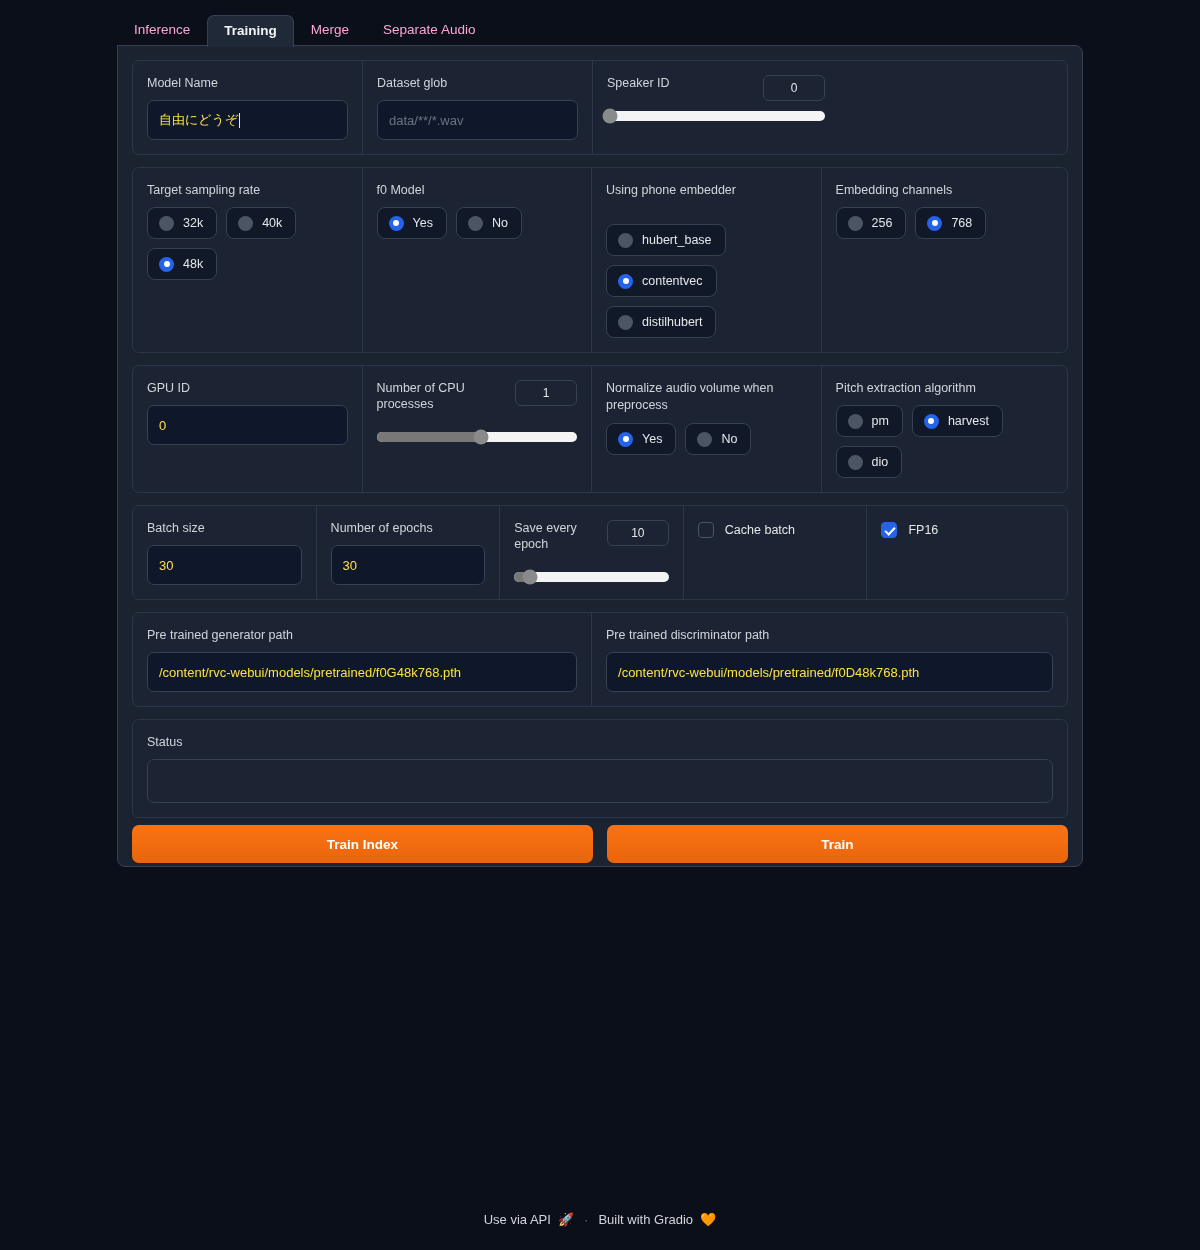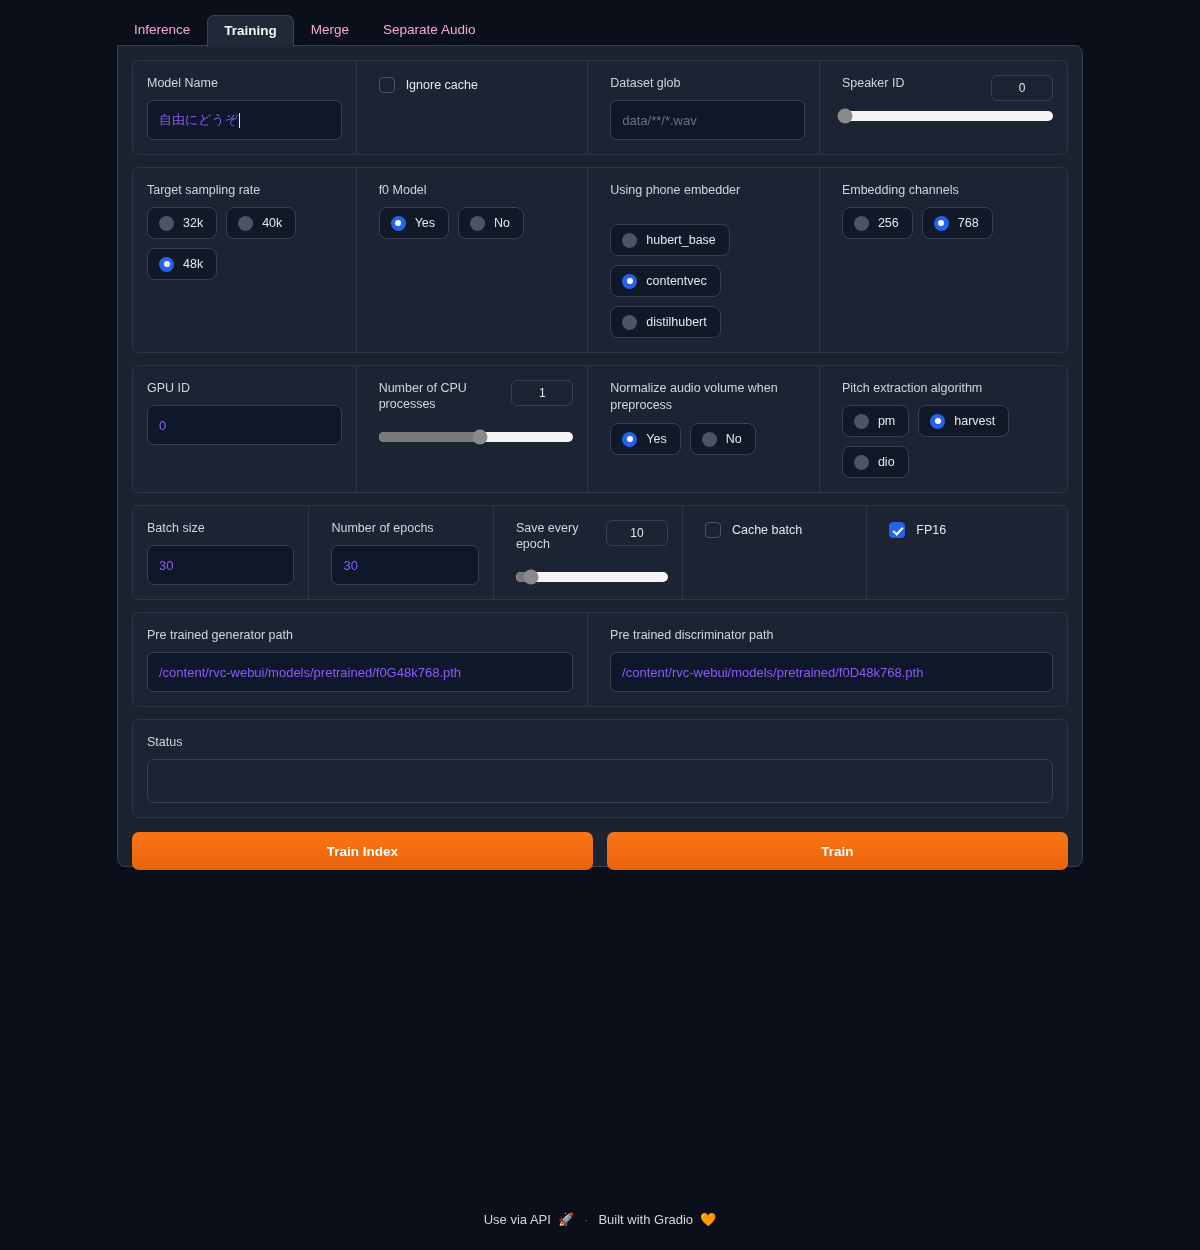--- a/index.html
+++ b/index.html
@@ -28,32 +28,32 @@
   .tabpanel {
     position: absolute; left: 0; top: 31px; width: 966px; height: 822px;
     background: #1b2330; border: 1px solid #374151; border-radius: 0 8px 8px 8px;
     padding: 14px;
   }
 
   
   .row {
     display: flex; background: #1c2433;
     border: 1px solid #2c3648; border-radius: 7px;
-    margin-bottom: 12px; overflow: hidden; gap: 8px;
+    margin-bottom: 12px; overflow: hidden;
   }
   .cell { padding: 14px 14px 14px 14px; border-right: 1px solid #2c3648; position: relative; }
   .cell:last-child { border-right: none; }
 
   .lbl { font-size: 12.5px; color: #d1d5db; line-height: 16px; margin-bottom: 9px; display:block; }
   .lbl.sm { margin-bottom: 7px; }
 
   .txtinput {
     width: 100%; height: 40px; background: #0f172a;
     border: 1px solid #374151; border-radius: 7px;
-    color: #8b5cf6; font-size: 13px; padding: 0 11px;
+    color: #fde047; font-size: 13px; padding: 0 11px;
     display: flex; align-items: center; font-family: "Liberation Sans", sans-serif;
   }
   .txtinput.ph { color: #6b7280; }
   .caret { display:inline-block; width:1px; height:15px; background:#e5e7eb; margin-left:1px; }
 
   
   .pills { display: flex; flex-wrap: wrap; gap: 9px; }
   .pill {
     display: inline-flex; align-items: center; gap: 9px;
     background: #111827; border: 1px solid #374151; border-radius: 8px;
@@ -131,26 +131,20 @@
 
       <div class="row">
         <div class="cell" style="width:230px;">
           <span class="lbl">Model Name</span>
           <div class="txtinput">
               <span>自由にどうぞ</span>
               <span class="caret"></span>
             </div>
         </div>
         <div class="cell" style="width:230px;">
-          <div class="cbrow">
-            <span class="cbox"></span>
-            <span class="cblabel">Ignore cache</span>
-          </div>
-        </div>
-        <div class="cell" style="width:230px;">
           <span class="lbl">Dataset glob</span>
           <div class="txtinput ph" placeholder="data/**/*.wav">data/**/*.wav</div>
         </div>
         <div class="cell" style="width:246px;">
           <div class="sliderhead">
             <span class="lbl sm" style="margin-bottom:0;">Speaker ID</span>
             <span class="numbox">0</span>
           </div>
           <div class="track">
             <div class="fill" style="width:0%"></div>
@@ -306,21 +300,21 @@
         <div class="cell" style="width:460px;">
           <span class="lbl">Pre trained generator path</span>
           <div class="txtinput">/content/rvc-webui/models/pretrained/f0G48k768.pth</div>
         </div>
         <div class="cell" style="width:476px;">
           <span class="lbl">Pre trained discriminator path</span>
           <div class="txtinput">/content/rvc-webui/models/pretrained/f0D48k768.pth</div>
         </div>
       </div>
 
-      <div class="row" style="margin-bottom:14px;">
+      <div class="row" style="margin-bottom:7px;">
         <div class="cell" style="width:936px;">
           <span class="lbl">Status</span>
           <div class="statusbox"></div>
         </div>
       </div>
 
       <div class="btnrow">
         <button class="btn">Train Index</button>
         <button class="btn">Train</button>
       </div>

